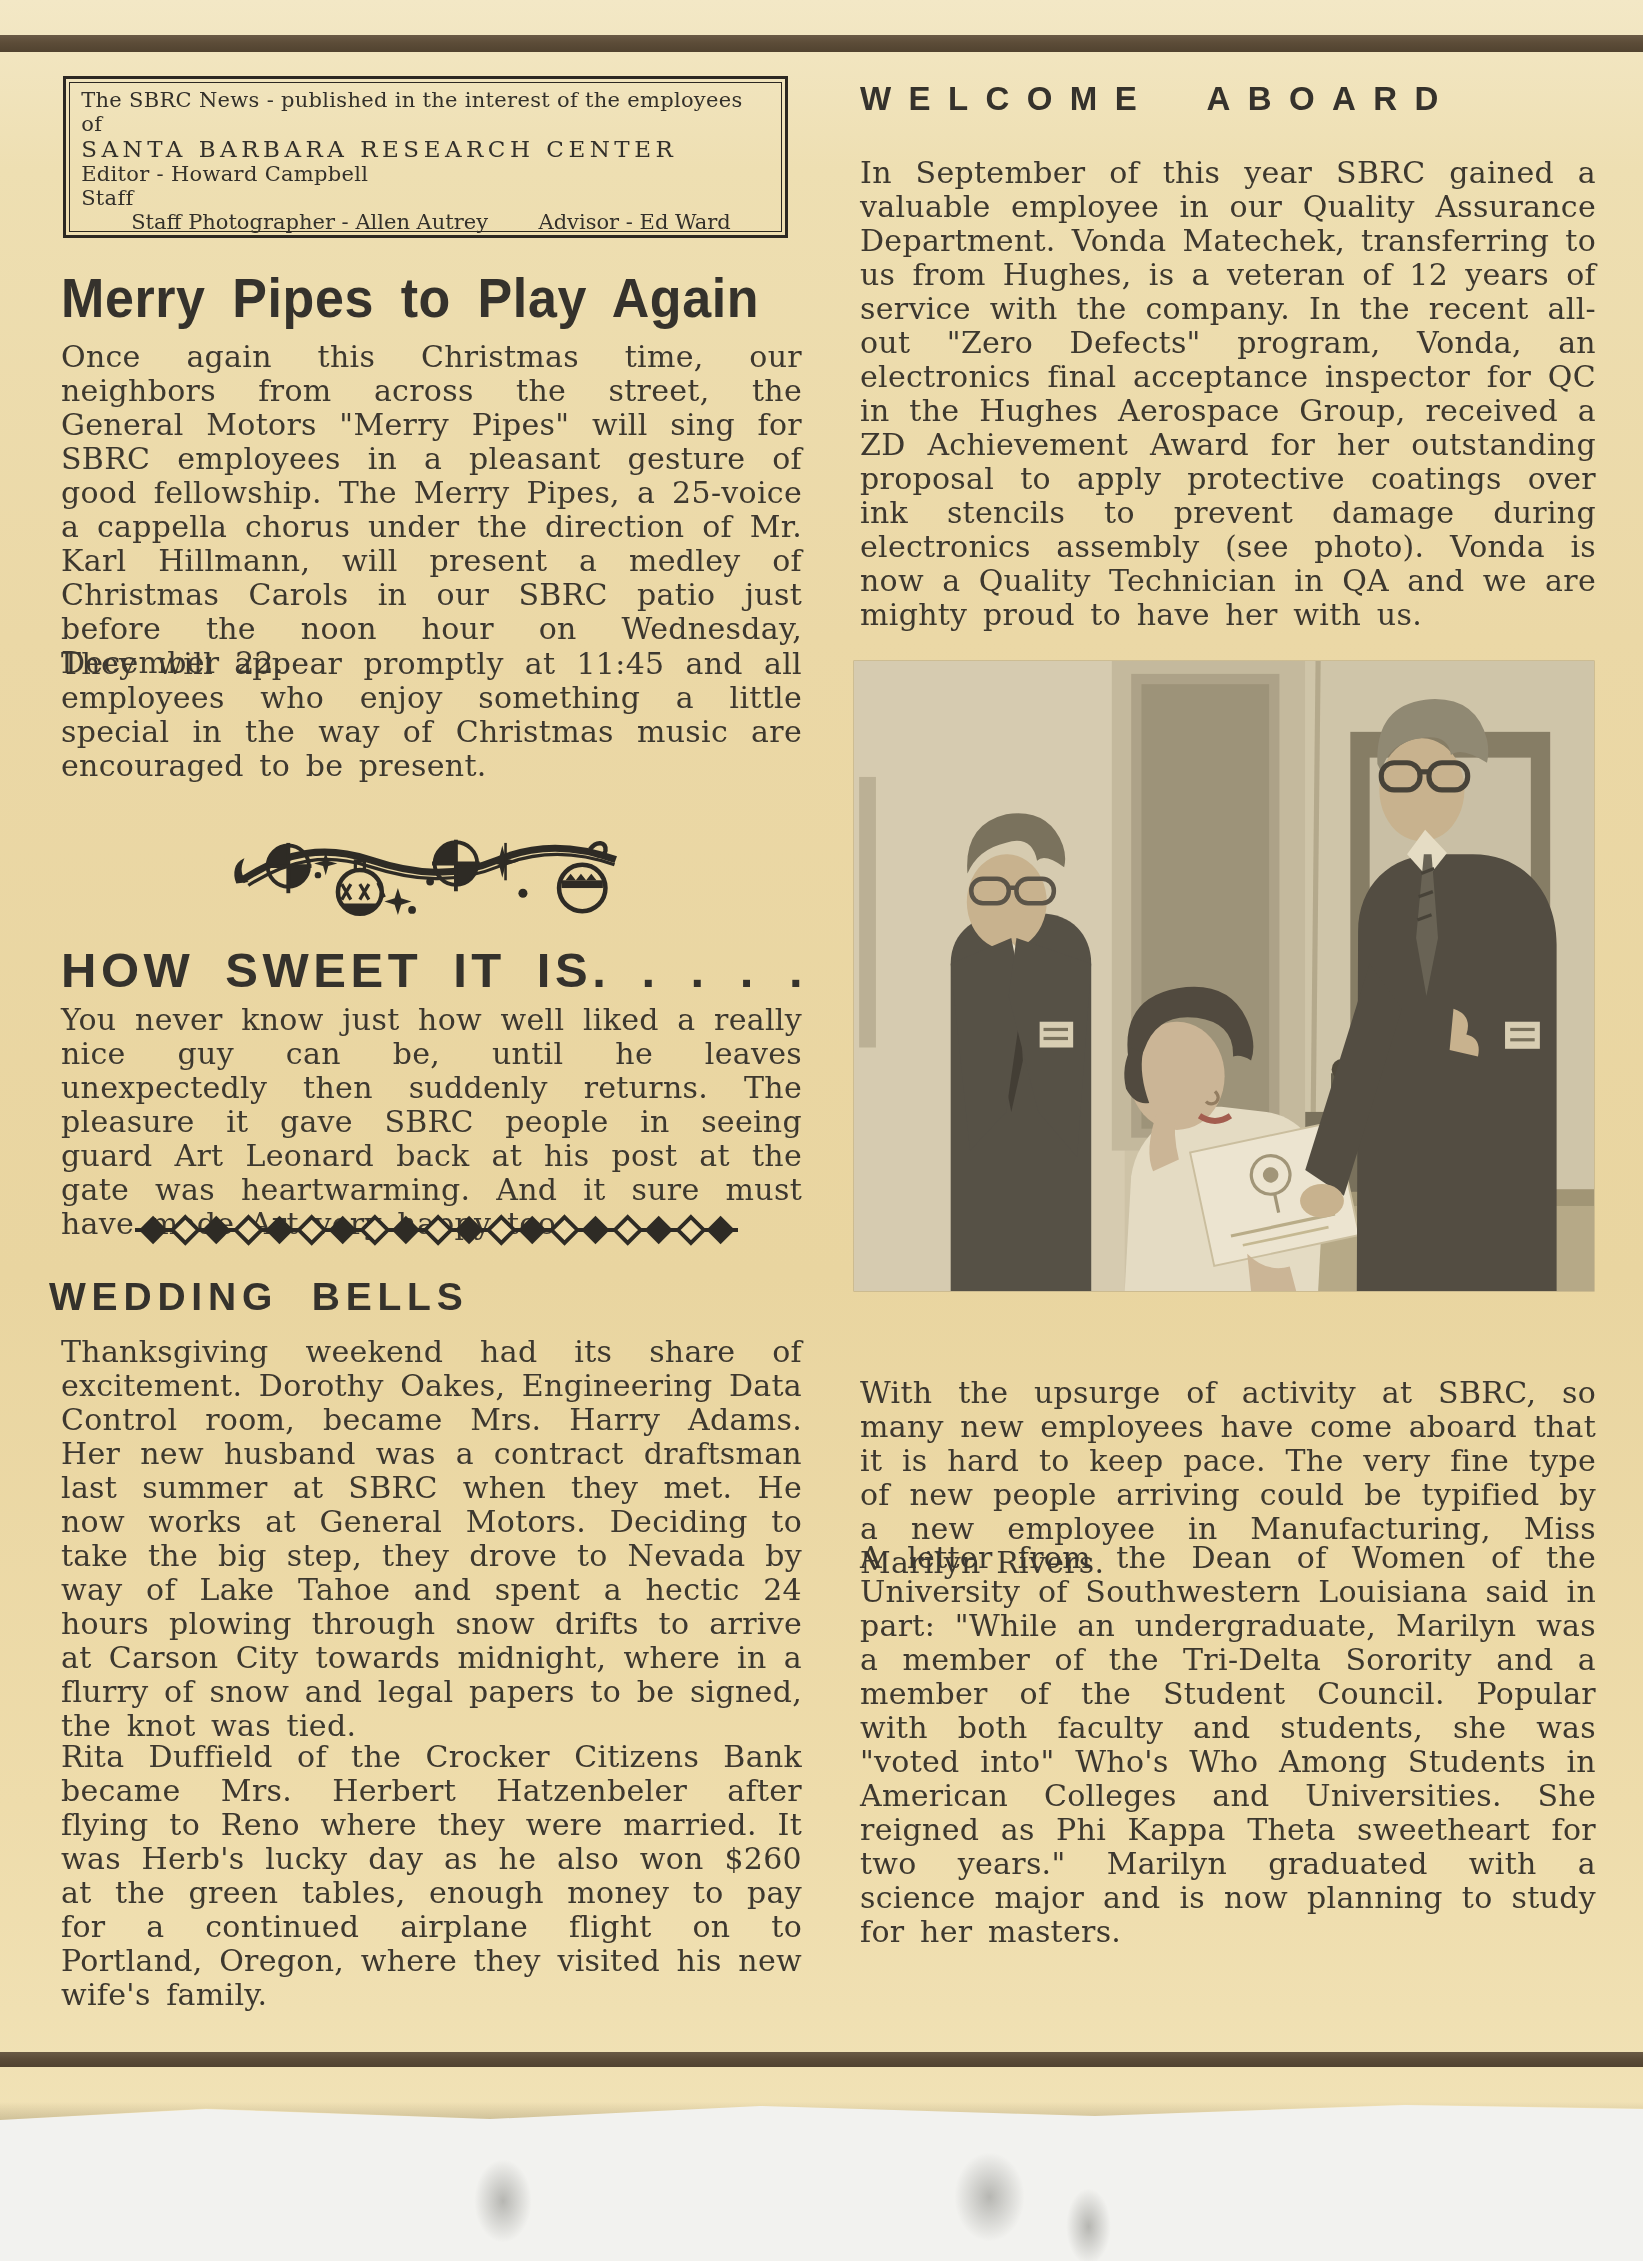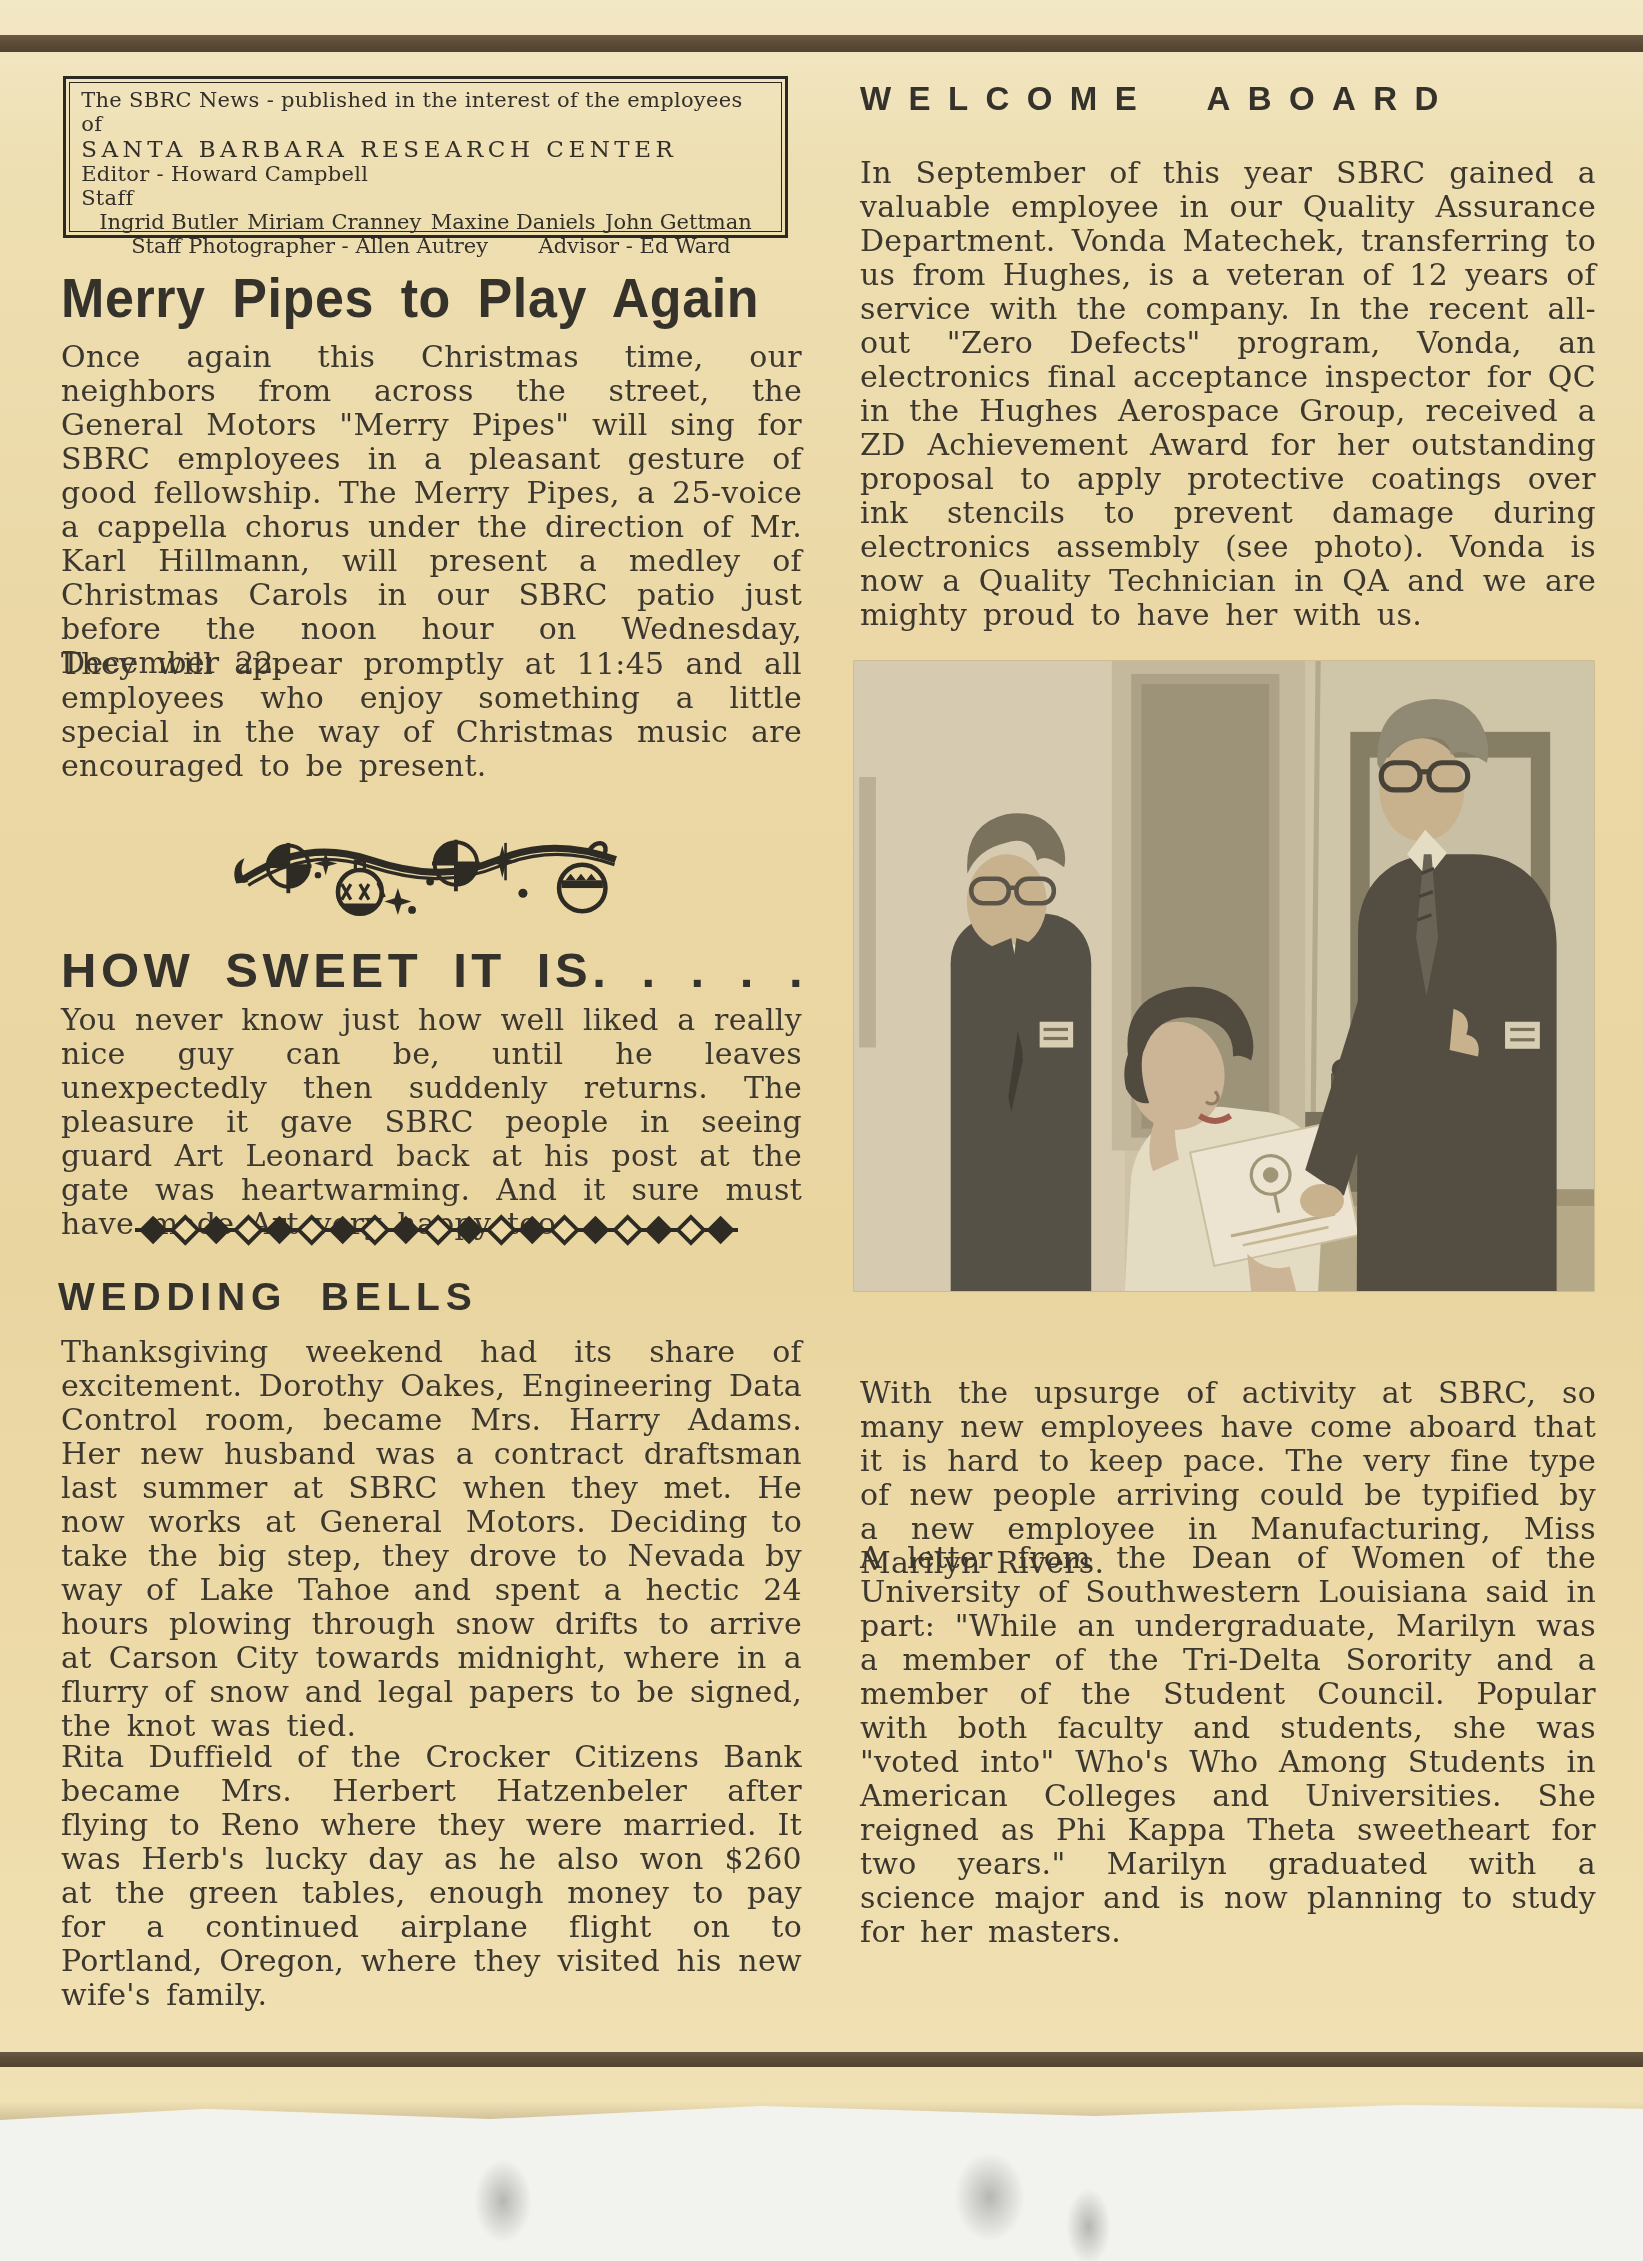--- a/index.html
+++ b/index.html
@@ -30,21 +30,21 @@
   .m-line{font-size:21px;letter-spacing:0.3px;}
   .m-center-name{font-size:23px;letter-spacing:4.5px;}
   .m-staff-row{display:flex;justify-content:space-between;padding:0 18px;box-sizing:border-box;font-size:21px;}
   .m-foot-row{display:flex;justify-content:space-between;padding:0 39px 0 50px;box-sizing:border-box;font-size:21px;}
 
   .headline{font-family:"Liberation Sans", sans-serif;color:#35322c;margin:0;}
   .h-merry{position:absolute;left:61px;top:265px;width:748px;font-size:52px;font-weight:700;
     letter-spacing:0.6px;word-spacing:11.6px;transform:scaleY(1.08);transform-origin:top left;}
   .h-caps{font-weight:700;}
   .h-sweet{position:absolute;left:61px;top:942px;font-size:49px;letter-spacing:4.5px;word-spacing:13px;}
-  .h-wedding{position:absolute;left:58px;top:1275px;font-size:39px;letter-spacing:5.8px;word-spacing:17px;text-align:right;}
+  .h-wedding{position:absolute;left:49px;top:1275px;font-size:39px;letter-spacing:5.8px;word-spacing:17px;text-align:right;}
   .h-welcome{position:absolute;left:860px;top:80px;font-size:33px;letter-spacing:17.4px;word-spacing:27px;}
 
   .body-text{position:absolute;color:#3d382f;font-size:30px;line-height:34px;
     text-align:justify;margin:0;letter-spacing:0.3px;word-spacing:5.8px;}
   .col-left{left:61px;width:741px;}
   .col-right{left:860px;width:736px;}
 
   
   .photo{position:absolute;left:854px;top:661px;width:740px;height:630px;
     background:#cdc3a9;box-shadow:0 0 0 0.6px #b9ab87;overflow:hidden;}
@@ -65,26 +65,20 @@
   <div class="paper">
 
     <div class="rule-bar top"></div>
 
     <div class="masthead">
       <div class="masthead-inner">
         <div class="m-line">The SBRC News - published in the interest of the employees of</div>
         <div class="m-center-name">SANTA BARBARA RESEARCH CENTER</div>
         <div class="m-line">Editor - Howard Campbell</div>
         <div class="m-line">Staff</div>
-        <div class="m-staff-row">
-          <span>Ingrid Butler</span>
-          <span>Miriam Cranney</span>
-          <span>Maxine Daniels</span>
-          <span>John Gettman</span>
-        </div>
         <div class="m-foot-row">
           <span>Staff Photographer - Allen Autrey</span>
           <span>Advisor - Ed Ward</span>
         </div>
       </div>
     </div>
 
     <h1 class="headline h-merry">Merry Pipes to Play Again</h1>
     <p class="body-text col-left" style="top:340px;">Once again this Christmas time, our neighbors from across the street, the General Motors "Merry Pipes" will sing for SBRC employees in a pleasant gesture of good fellowship.  The Merry Pipes, a 25-voice a cappella chorus under the direction of Mr. Karl Hillmann, will present a medley of Christmas Carols in our SBRC patio just before the noon hour on Wednesday, December 22.</p>
     <p class="body-text col-left" style="top:647px;">They will appear promptly at 11:45 and all employees who enjoy something a little special in the way of Christmas music are encouraged to be present.</p>

